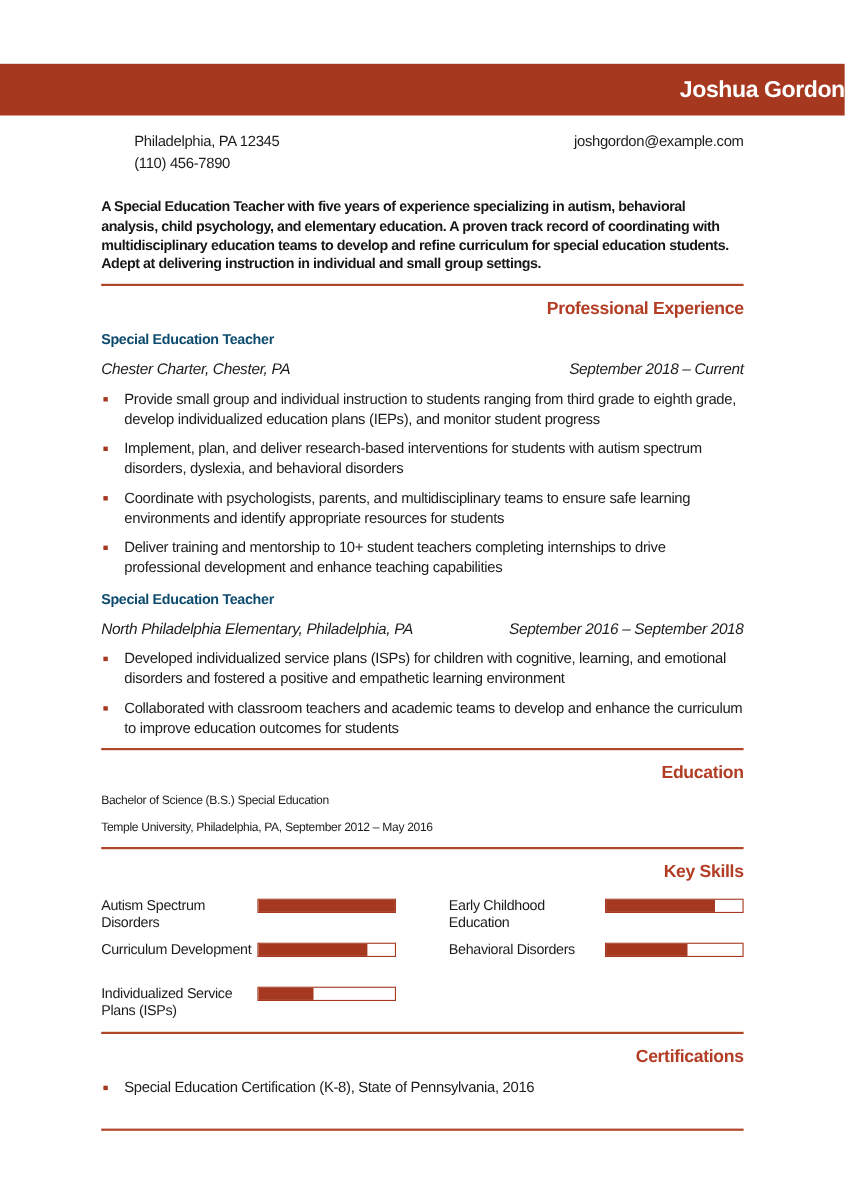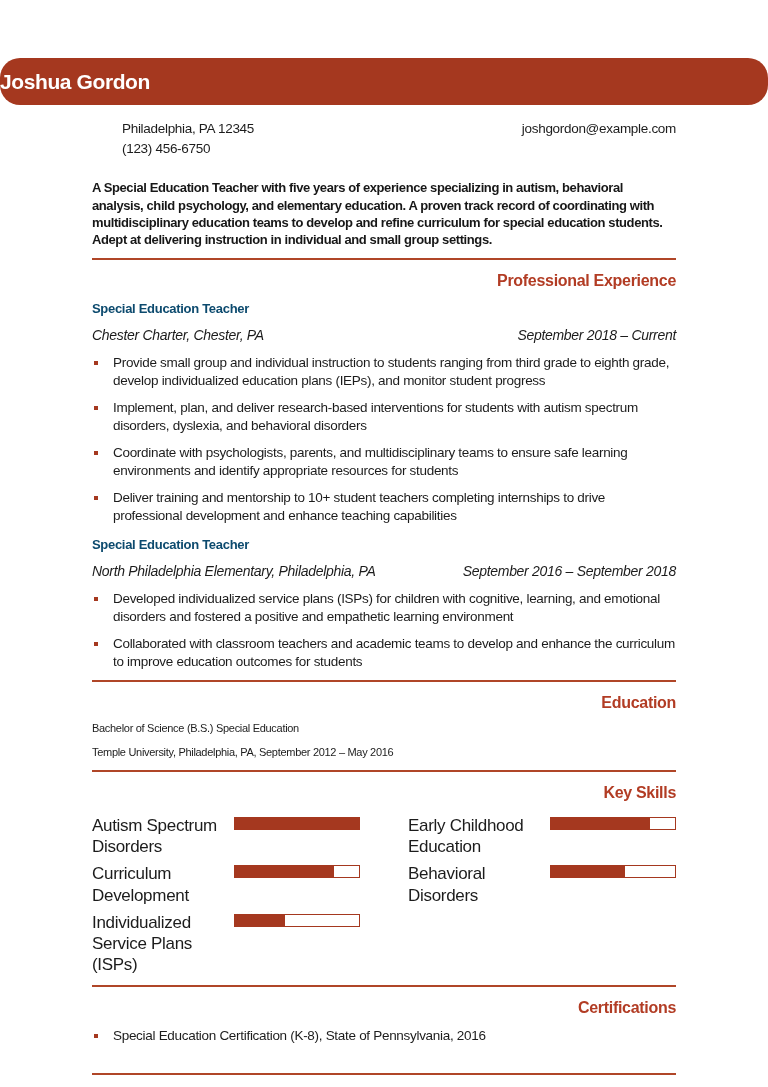--- a/index.html
+++ b/index.html
@@ -13,21 +13,21 @@
   body{
     width:768px;height:1087px;overflow:hidden;
     font-family:"Liberation Sans","DejaVu Sans",sans-serif;
     color:var(--ink);
     letter-spacing:-0.3px;
   }
   .page{width:768px;height:1087px;position:relative;background:#fff;}
   .name-bar{
     margin-top:58px;height:47px;width:100%;
     background:var(--accent);
-    display:flex;align-items:center;justify-content:flex-start;border-radius:20px;
+    display:flex;align-items:center;justify-content:flex-end;
   }
   .name-bar h1{
     color:#ffffff;font-size:21px;font-weight:bold;letter-spacing:-0.4px;
   }
   .content{padding:0 92px;}
   .contact{margin-top:14px;font-size:13.5px;}
   .contact .row{display:flex;justify-content:space-between;line-height:1.45;margin-left:30px;}
   .summary{
     margin-top:21px;
     font-size:13px;font-weight:bold;line-height:1.34;letter-spacing:-0.4px;
@@ -53,21 +53,21 @@
   .bullets .sq{
     flex:0 0 auto;width:4px;height:4px;margin-top:7px;
     background:var(--accent);
   }
   .edu-line{font-size:11px;margin-top:9px;line-height:1.4;}
   .skills-grid{
     margin-top:13px;
     display:grid;grid-template-columns:1fr 1fr;column-gap:48px;row-gap:6px;
   }
   .skill{display:flex;align-items:flex-start;}
-  .skill-label{flex:1 1 auto;font-size:17px;line-height:1.25;min-height:34px;}
+  .skill-label{flex:1 1 auto;font-size:13px;line-height:1.25;min-height:34px;}
   .skill-bar{
     flex:0 0 126px;height:13px;margin-top:2px;
     border:1.5px solid var(--accent);background:#ffffff;
   }
   .skill-fill{height:100%;background:var(--accent);}
   .cert-list{margin-top:10px;}
   .bottom-rule{margin-top:28px;}
 </style>
 </head>
 <body>
@@ -79,21 +79,21 @@
   </header>
 
   <div class="content">
 
     <div class="contact">
       <div class="row">
         <span>Philadelphia, PA 12345</span>
         <span>joshgordon@example.com</span>
       </div>
       <div class="row">
-        <span>(123) 456-6750</span>
+        <span>(110) 456-7890</span>
       </div>
     </div>
 
     <p class="summary">A Special Education Teacher with five years of experience specializing in autism, behavioral analysis, child psychology, and elementary education. A proven track record of coordinating with multidisciplinary education teams to develop and refine curriculum for special education students. Adept at delivering instruction in individual and small group settings.</p>
 
     <div class="rule"></div>
     <h2>Professional Experience</h2>
 
     <section class="job">
       <h3>Special Education Teacher</h3>

